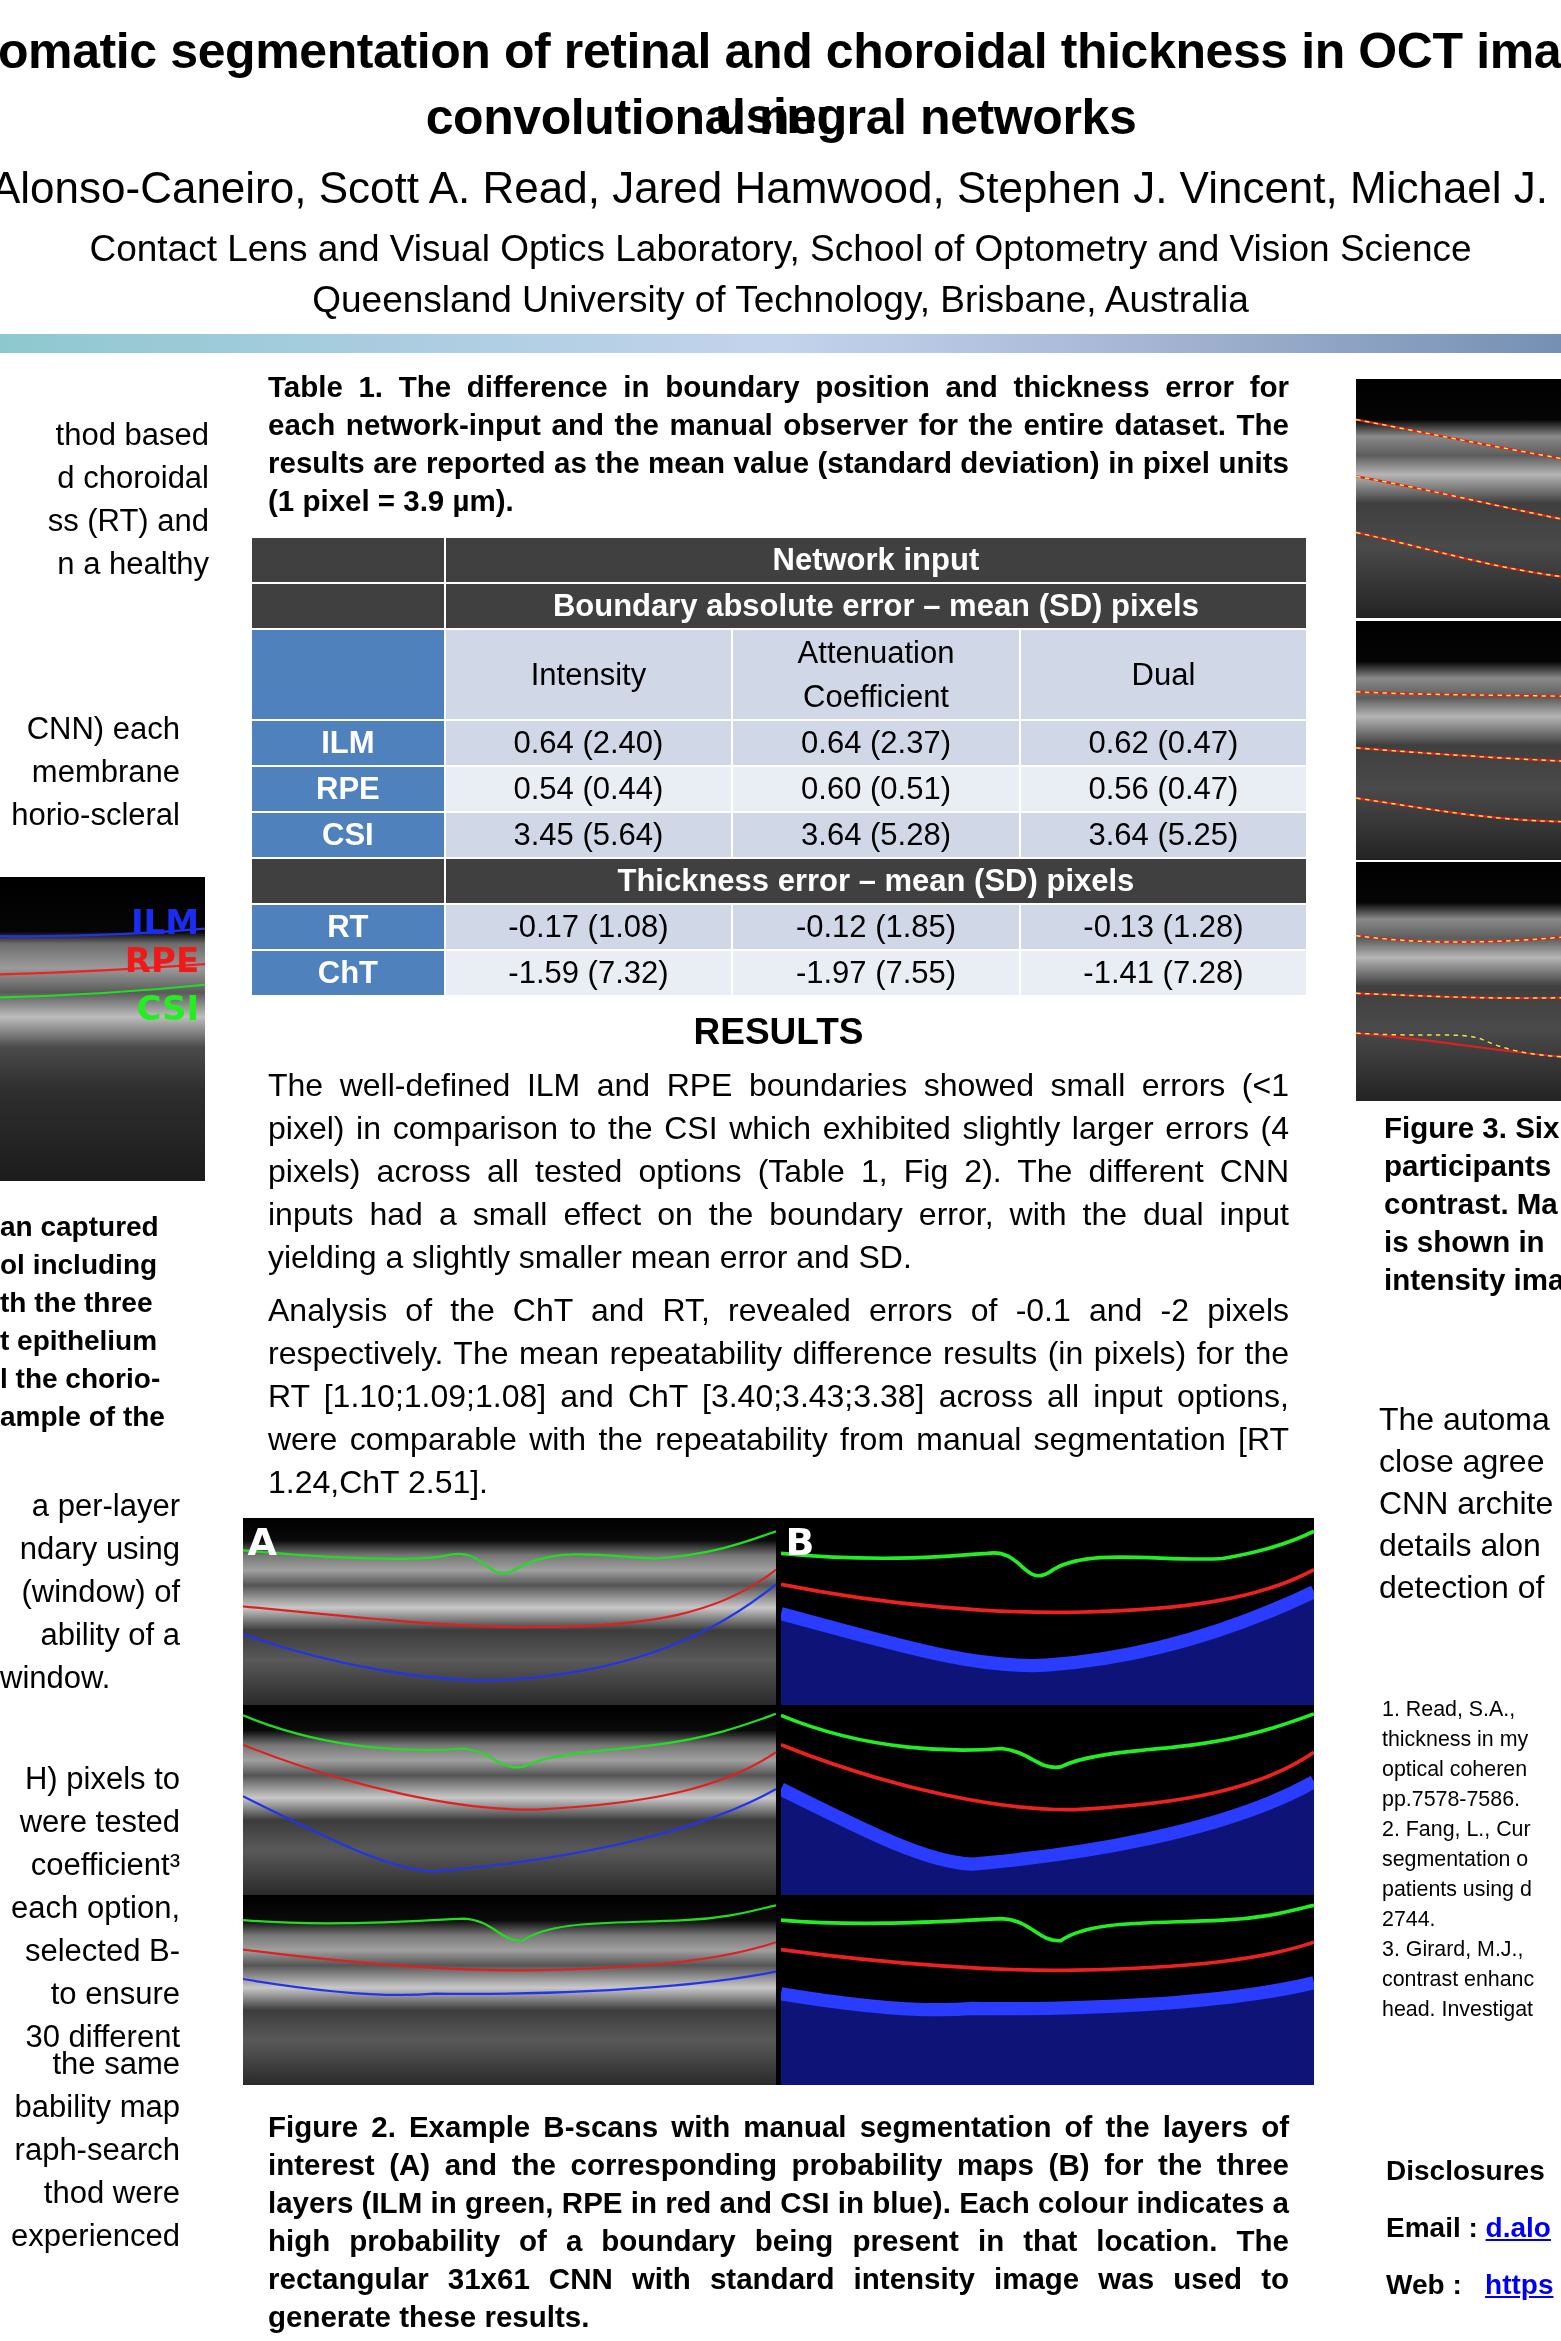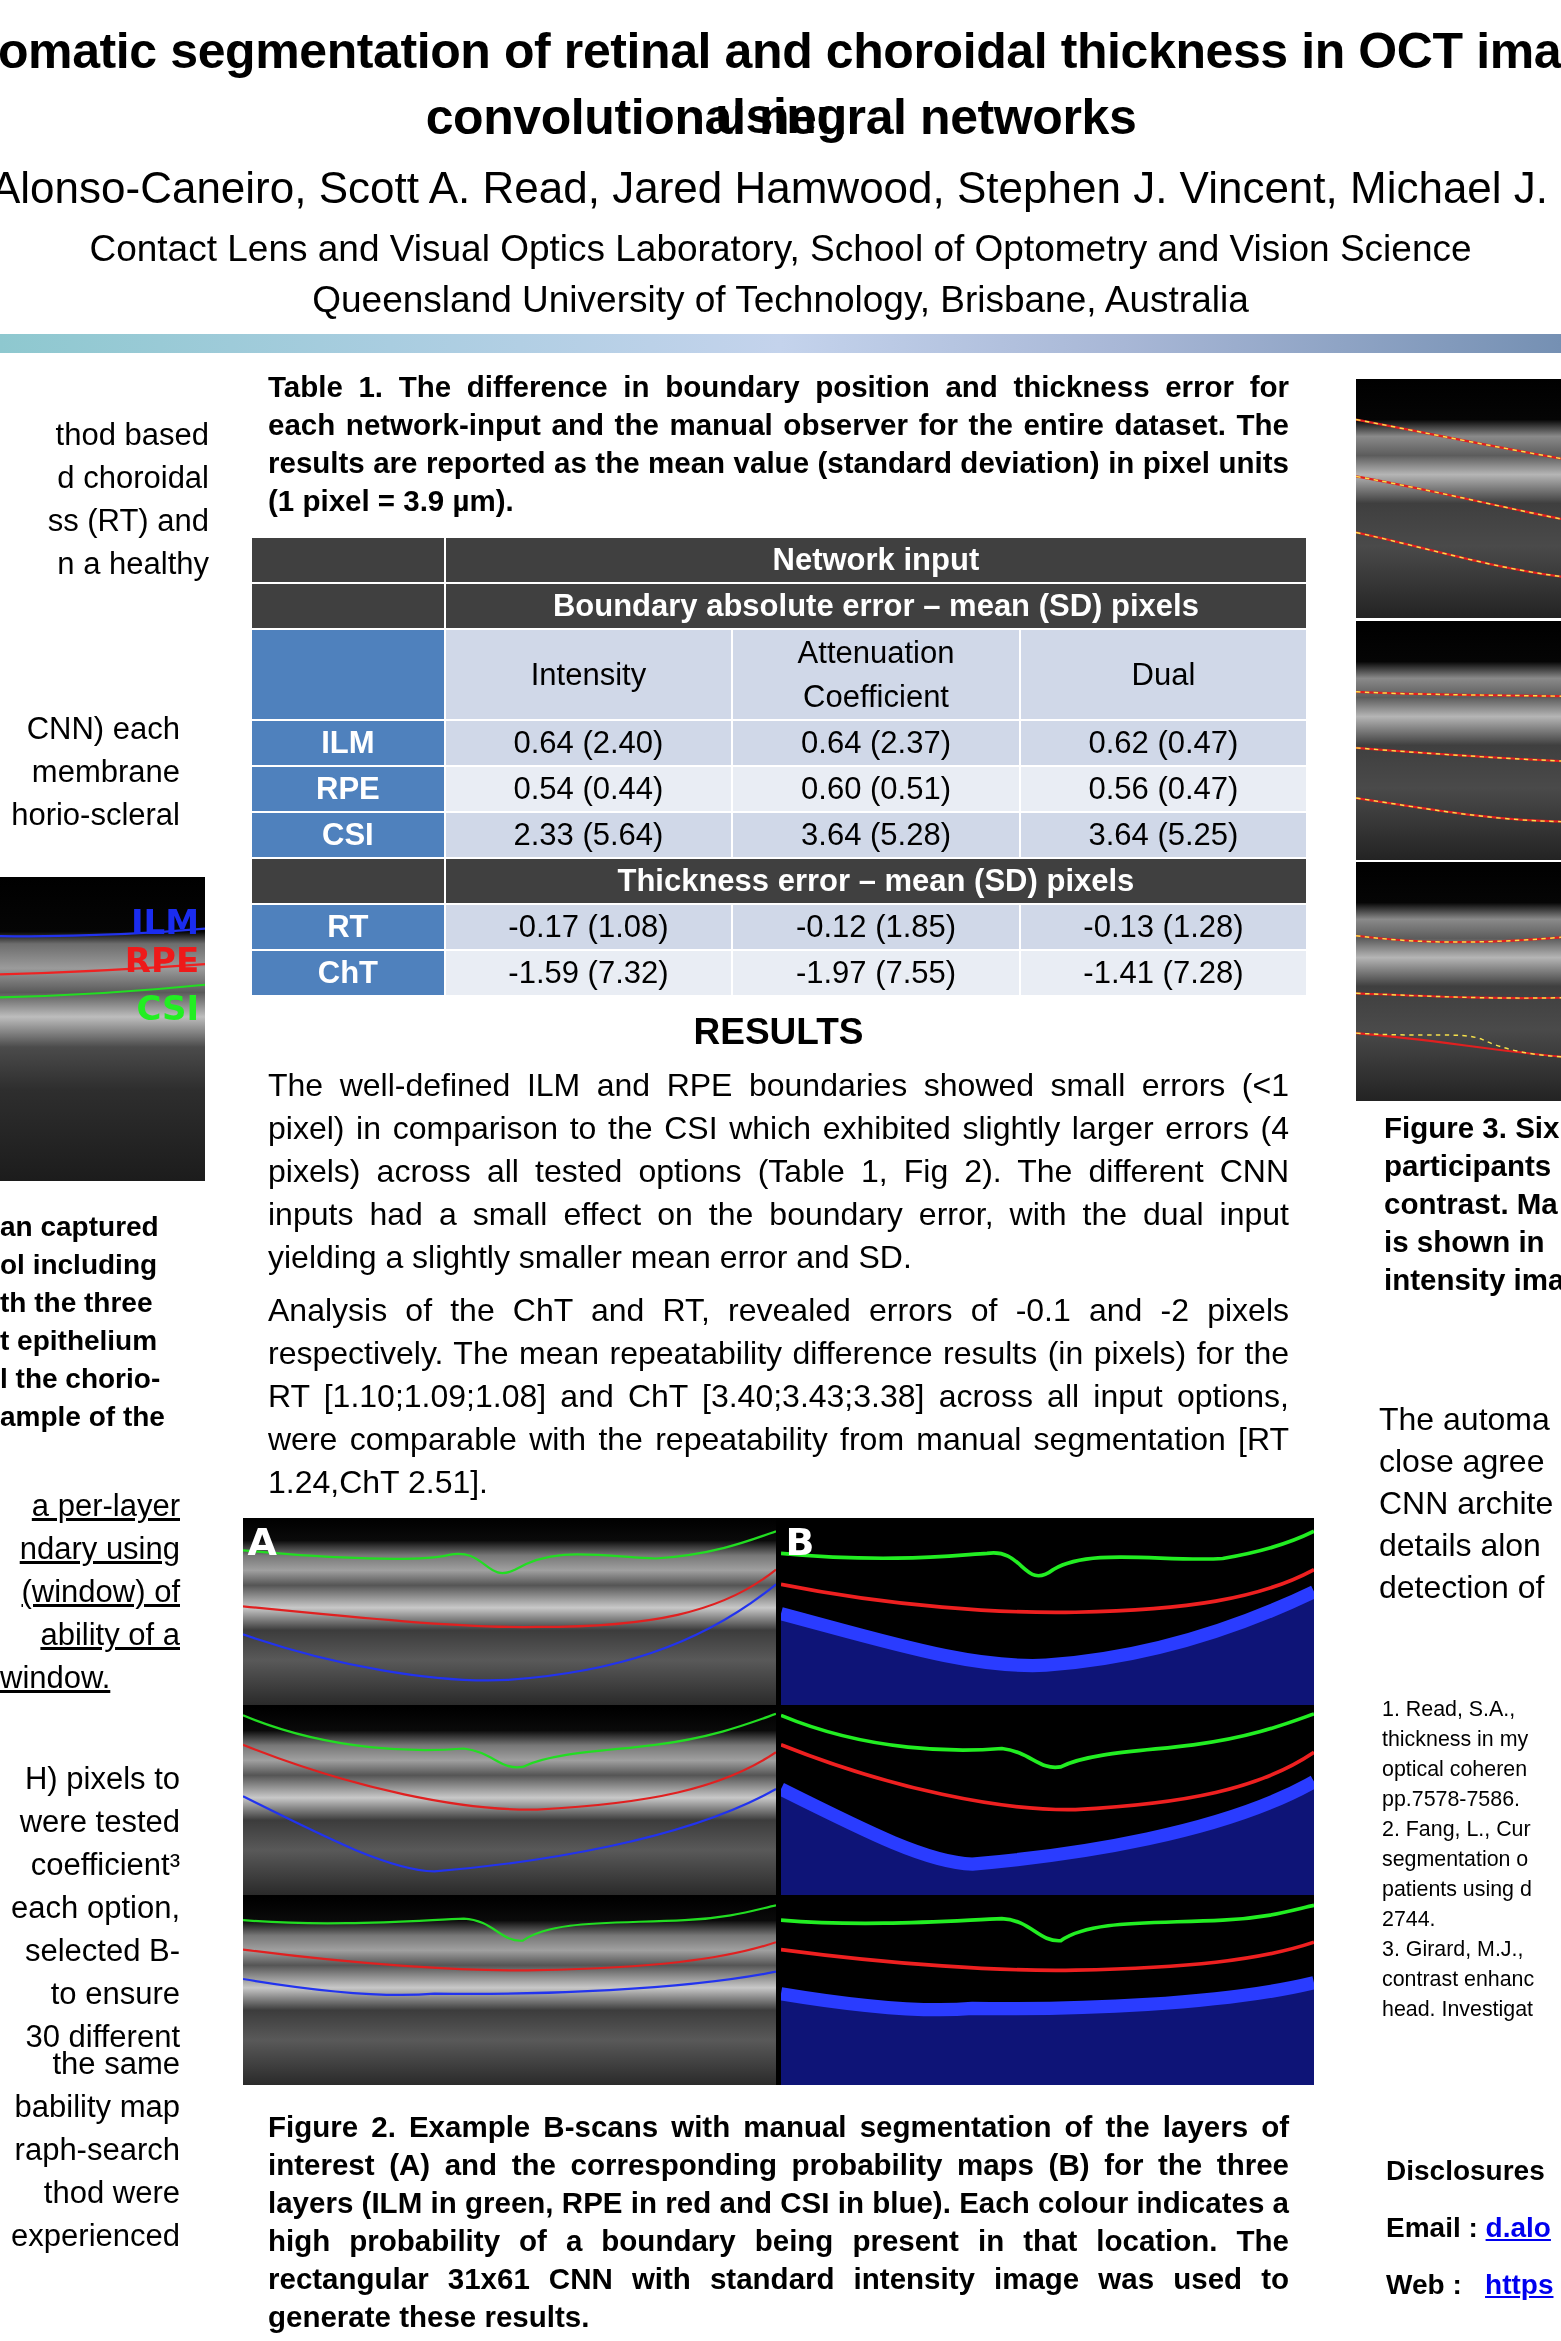--- a/index.html
+++ b/index.html
@@ -92,21 +92,21 @@
 
 <div class="abs leftcap" style="left:0;top:1208px;width:180px;">
   <div>an captured</div>
   <div>ol including</div>
   <div>th the three</div>
   <div>t epithelium</div>
   <div>l the chorio-</div>
   <div>ample of the</div>
 </div>
 
-<div class="abs" style="left:0;top:1484px;width:180px;text-align:right;font-size:31px;line-height:43px;text-decoration:underline;">
+<div class="abs" style="left:0;top:1484px;width:180px;text-align:right;font-size:31px;line-height:43px;">
   <div>a per-layer</div>
   <div>ndary using</div>
   <div>(window) of</div>
   <div>ability of a</div>
   <div style="text-align:left;">window.</div>
 </div>
 <div class="abs" style="left:0;top:1709px;width:180px;text-align:right;font-size:31px;line-height:43px;margin-top:48px;">
   <div>H) pixels to</div>
   <div>were tested</div>
   <div>coefficient³</div>
@@ -151,21 +151,21 @@
     <td class="odd">0.62 (0.47)</td>
   </tr>
   <tr>
     <td class="rowlabel">RPE</td>
     <td class="even">0.54 (0.44)</td>
     <td class="even">0.60 (0.51)</td>
     <td class="even">0.56 (0.47)</td>
   </tr>
   <tr>
     <td class="rowlabel">CSI</td>
-    <td class="odd">2.33 (5.64)</td>
+    <td class="odd">3.45 (5.64)</td>
     <td class="odd">3.64 (5.28)</td>
     <td class="odd">3.64 (5.25)</td>
   </tr>
   <tr>
     <td class="hdr"></td>
     <td class="hdr" colspan="3">Thickness error  – mean (SD) pixels</td>
   </tr>
   <tr>
     <td class="rowlabel">RT</td>
     <td class="odd">-0.17 (1.08)</td>

